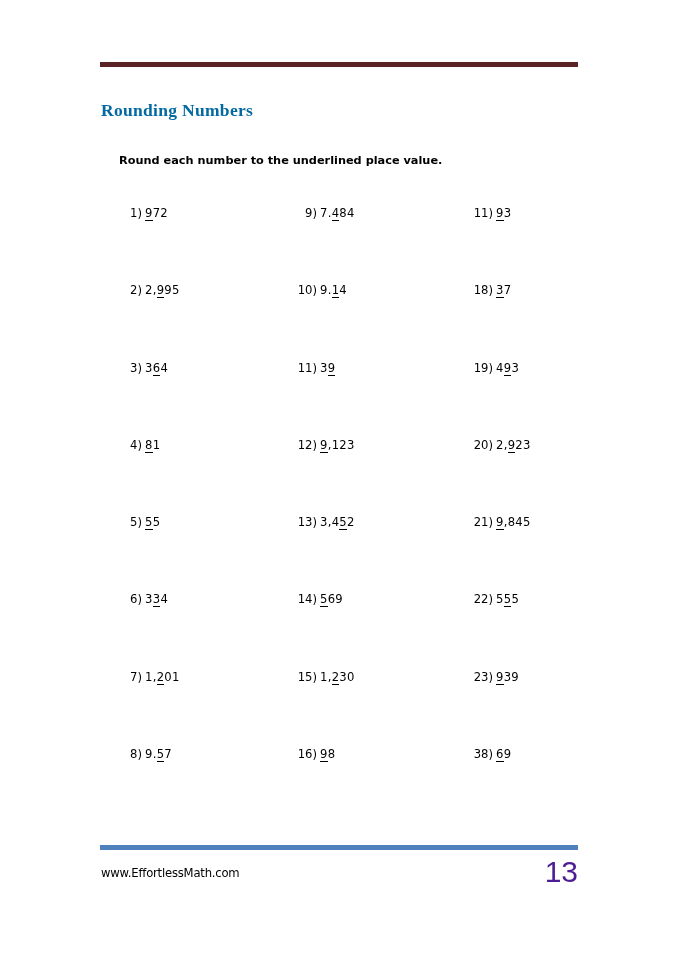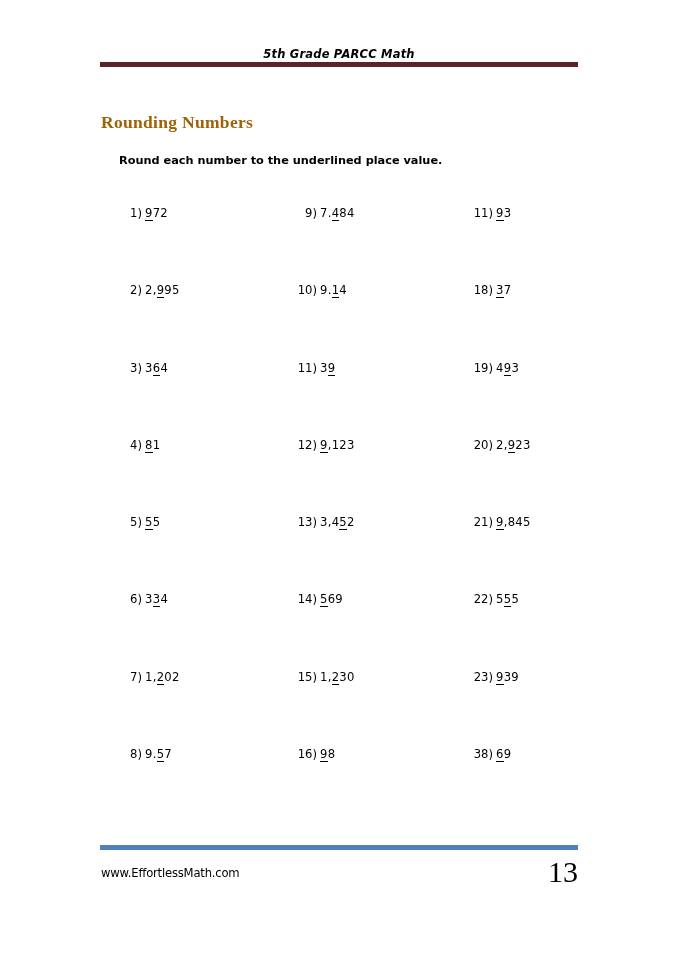--- a/index.html
+++ b/index.html
@@ -44,26 +44,26 @@
     top: 62px;
     width: 478px;
     height: 5px;
     background: #5a2426;
   }
 
   
   .sheet-title {
     position: absolute;
     left: 101px;
-    top: 100px;
+    top: 88px;
     font-family: "Liberation Serif", serif;
     font-weight: bold;
     font-size: 17.5px;
     letter-spacing: 0.3px;
-    color: #a16207;
+    color: #0369a1;
   }
 
   
   .instruction {
     position: absolute;
     left: 119px;
     top: 154px;
     font-family: "DejaVu Sans", sans-serif;
     font-weight: bold;
     font-size: 11.3px;
@@ -132,31 +132,30 @@
     font-size: 11.6px;
     letter-spacing: -0.2px;
     color: #000000;
   }
   .footer-page {
     position: absolute;
     left: 470px;
     top: 855px;
     width: 108px;
     text-align: right;
-    font-family: Liberation Serif, serif;
+    font-family: Liberation Sans, sans-serif;
     font-size: 30px;
-    color: #000000;
+    color: #4c1d95;
   }
 </style>
 </head>
 <body>
 
 <div class="page">
 
-  <div class="header-title">5th Grade PARCC Math</div>
 
   <div class="header-rule"></div>
 
   <h1 class="sheet-title">Rounding Numbers</h1>
 
   <div class="instruction">Round each number to the underlined place value.</div>
 
   <div class="problems">
       <div class="prow">
         <div class="pcell col0">
@@ -238,21 +237,21 @@
           <span class="pval"><u>5</u><span>69</span></span>
         </div>
         <div class="pcell col2">
           <span class="pnum">22)</span>
           <span class="pval"><span>5</span><u>5</u><span>5</span></span>
         </div>
       </div>
       <div class="prow">
         <div class="pcell col0">
           <span class="pnum">7)</span>
-          <span class="pval gap-wide"><span>1,</span><u>2</u><span>02</span></span>
+          <span class="pval gap-wide"><span>1,</span><u>2</u><span>01</span></span>
         </div>
         <div class="pcell col1">
           <span class="pnum">15)</span>
           <span class="pval"><span>1,</span><u>2</u><span>30</span></span>
         </div>
         <div class="pcell col2">
           <span class="pnum">23)</span>
           <span class="pval"><u>9</u><span>39</span></span>
         </div>
       </div>

